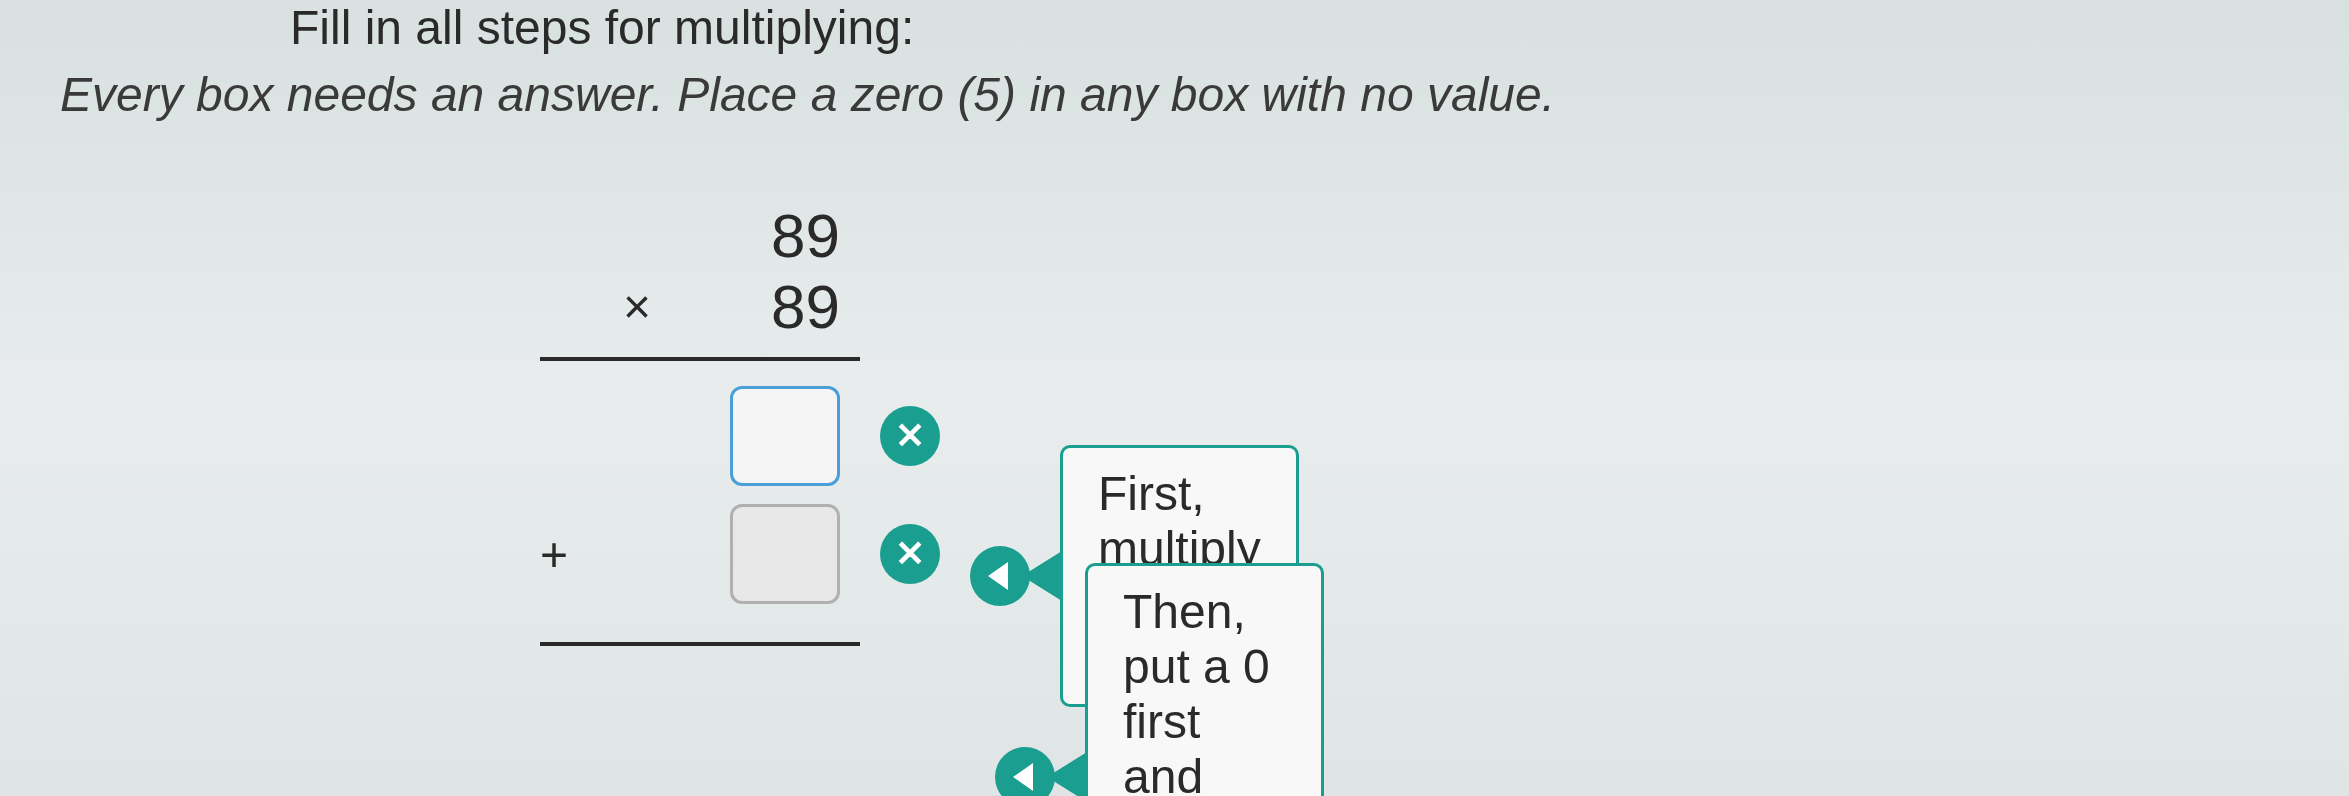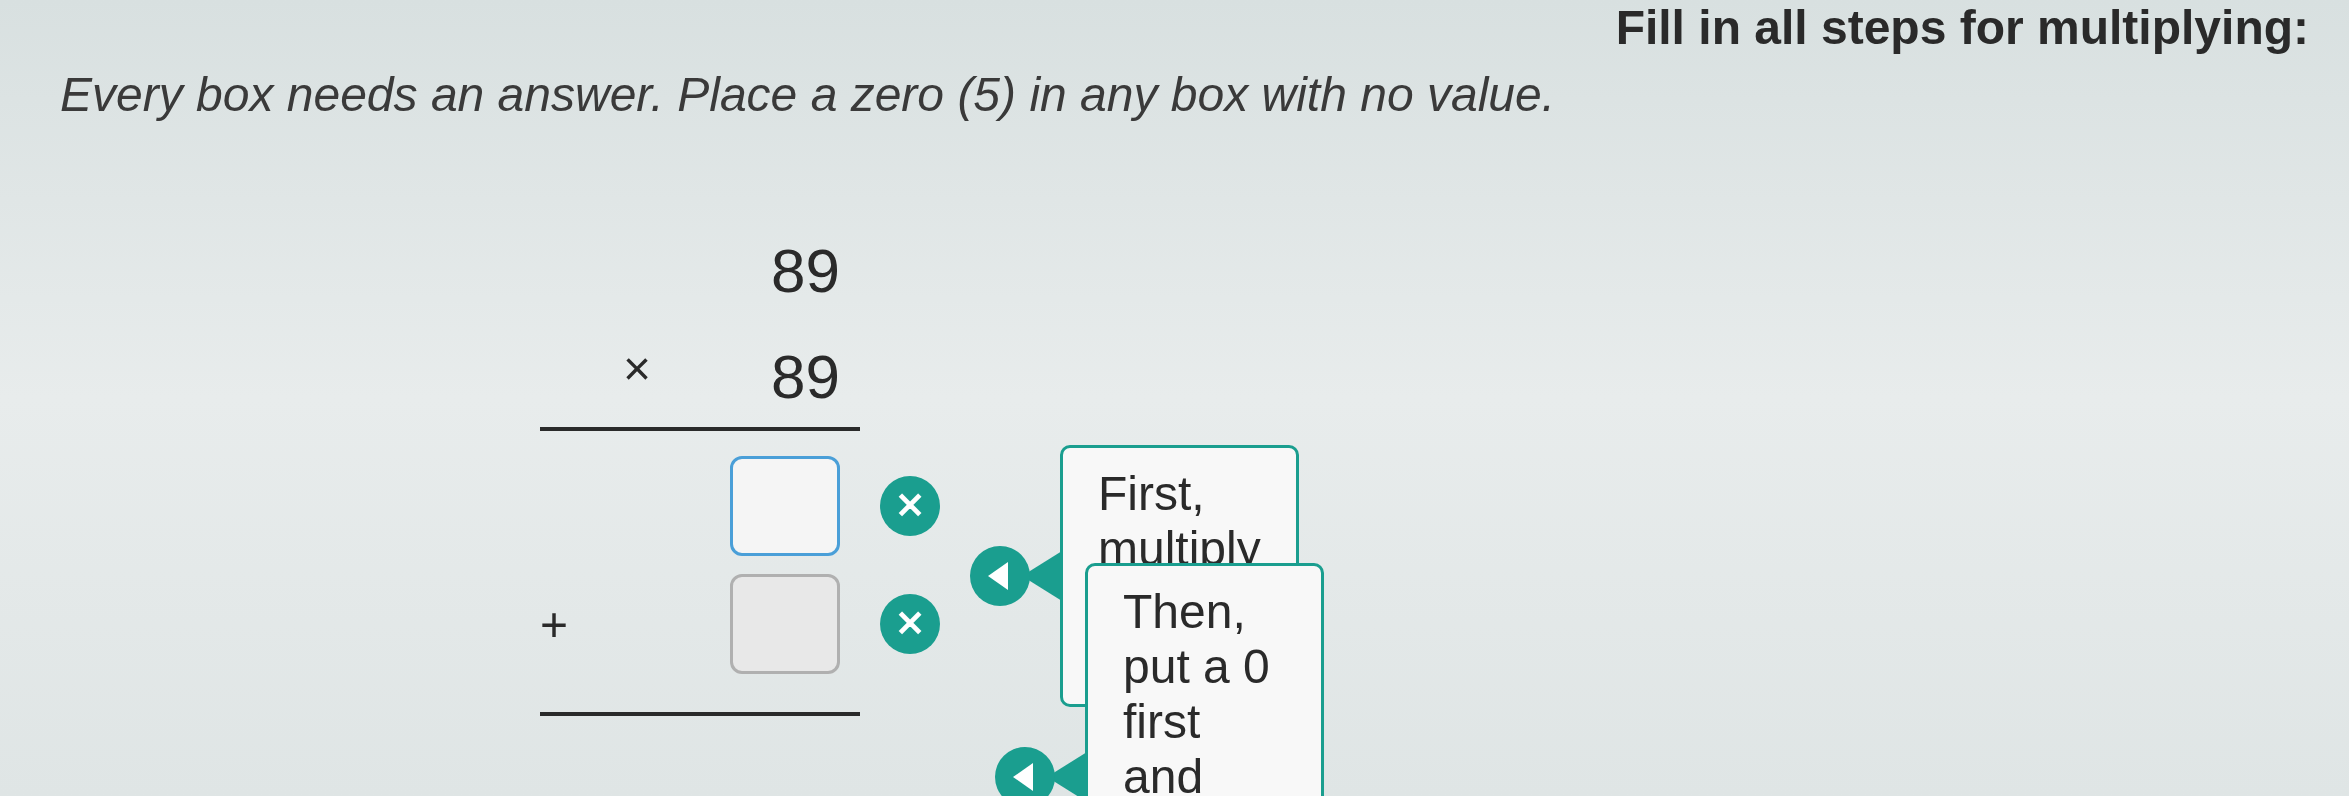--- a/index.html
+++ b/index.html
@@ -12,24 +12,24 @@
       background: linear-gradient(180deg, #d8e0e0 0%, #e8ecec 50%, #dfe5e5 100%);
       width: 2349px;
       height: 796px;
       overflow: hidden;
       position: relative;
     }
     .header {
       padding: 0 40px;
     }
     .title {
-      font-weight: bold;
-      font-size: 48px;
-      color: #2a2a2a;
-      text-align: right;
+      font-weight: normal;
+      font-size: 48px;
+      color: #2a2a2a;
+      text-align: left;
       margin-left: 250px;
       padding-top: 0;
     }
     .subtitle {
       font-style: italic;
       font-size: 48px;
       color: #3a3a3a;
       padding-left: 20px;
       margin-top: 12px;
     }
@@ -41,25 +41,24 @@
     .multiplication {
       display: flex;
       flex-direction: column;
       align-items: flex-end;
       font-size: 62px;
       color: #2a2a2a;
       font-family: Arial, sans-serif;
     }
     .mult-row {
       display: flex;
-      align-items: flex-start;
+      align-items: center;
       justify-content: flex-end;
       width: 320px;
       padding-right: 20px;
-      margin-top: 35px;
     }
     .mult-sign {
       margin-right: 120px;
       font-size: 48px;
     }
     .hr-line {
       border: none;
       border-top: 4px solid #2a2a2a;
       width: 320px;
       margin: 15px 0 25px 0;

